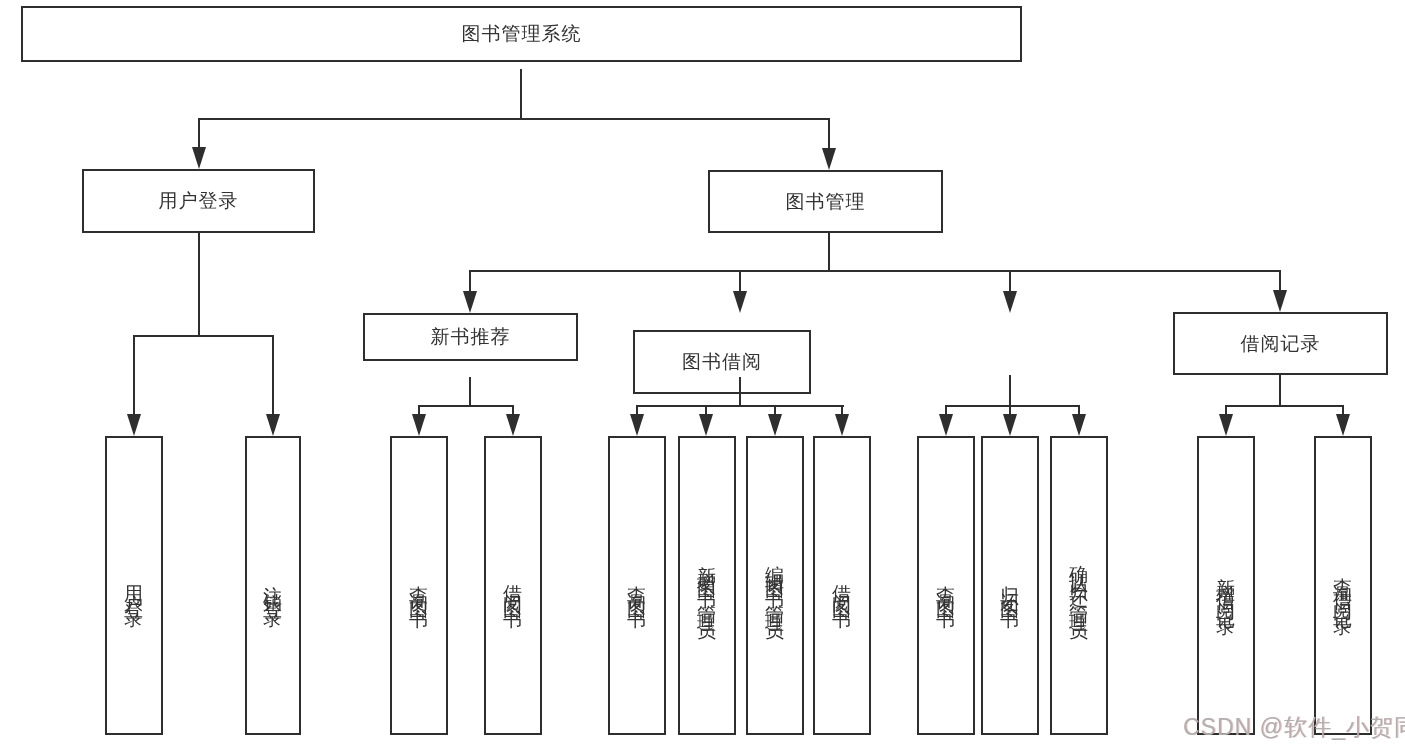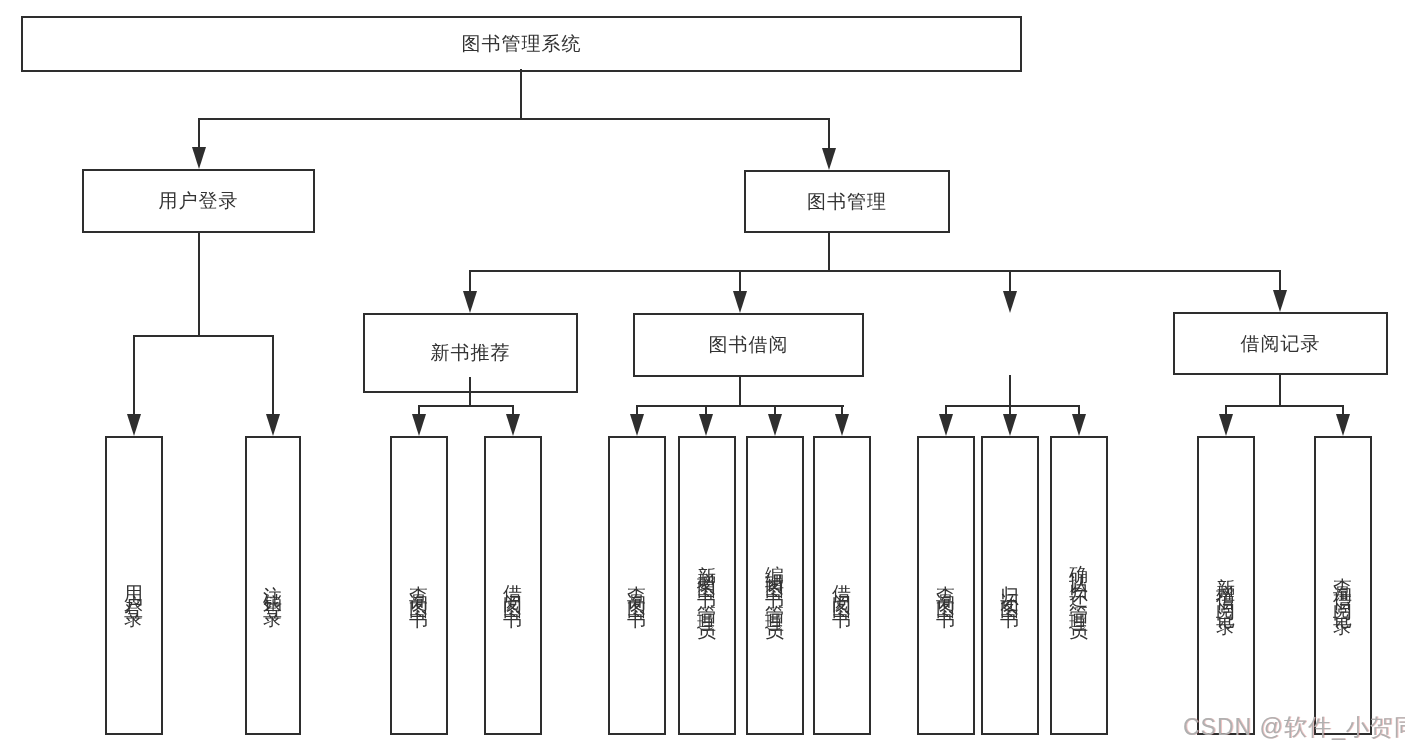--- a/index.html
+++ b/index.html
@@ -30,35 +30,35 @@
     font-size:23px; color:#b0b0b0; letter-spacing:1px;
     text-shadow:1px 0 0 rgba(214,88,88,0.35);
     white-space:nowrap;
   }
 </style>
 </head>
 <body>
 
 <div id="canvas">
 
-  <div class="box" style="left:21px; top:16px; width:1001px; height:56px;">
+  <div class="box" style="left:21px; top:6px; width:1001px; height:56px;">
     <span>图书管理系统</span>
   </div>
 
   <div class="vl" style="left:520px; top:69px;  height:50px;"></div>
   <div class="hl" style="left:198px; top:118px; width:632px;"></div>
   <div class="vl" style="left:198px; top:118px; height:34px;"></div>
   <div class="arr" style="left:192px; top:147px;"></div>
   <div class="vl" style="left:828px; top:118px; height:34px;"></div>
   <div class="arr" style="left:822px; top:148px;"></div>
 
   <div class="box" style="left:82px; top:169px; width:233px; height:64px;">
     <span>用户登录</span>
   </div>
-  <div class="box" style="left:744px; top:170px; width:206px; height:63px;">
+  <div class="box" style="left:708px; top:170px; width:235px; height:63px;">
     <span>图书管理</span>
   </div>
 
   <div class="vl" style="left:198px; top:233px; height:103px;"></div>
   <div class="hl" style="left:133px; top:335px; width:141px;"></div>
   <div class="vl" style="left:133px; top:335px; height:81px;"></div>
   <div class="arr" style="left:127px; top:414px;"></div>
   <div class="vl" style="left:272px; top:335px; height:81px;"></div>
   <div class="arr" style="left:266px; top:414px;"></div>
 
@@ -66,24 +66,24 @@
   <div class="hl" style="left:469px; top:270px; width:812px;"></div>
   <div class="vl" style="left:469px;  top:270px; height:24px;"></div>
   <div class="arr" style="left:463px;  top:291px;"></div>
   <div class="vl" style="left:739px;  top:270px; height:24px;"></div>
   <div class="arr" style="left:733px;  top:291px;"></div>
   <div class="vl" style="left:1009px; top:270px; height:24px;"></div>
   <div class="arr" style="left:1003px; top:291px;"></div>
   <div class="vl" style="left:1279px; top:270px; height:24px;"></div>
   <div class="arr" style="left:1273px; top:290px;"></div>
 
-  <div class="box" style="left:363px; top:313px; width:215px; height:80px;">
+  <div class="box" style="left:363px; top:313px; width:215px; height:48px;">
     <span>新书推荐</span>
   </div>
-  <div class="box" style="left:633px; top:313px; width:231px; height:64px;">
+  <div class="box" style="left:633px; top:330px; width:178px; height:64px;">
     <span>图书借阅</span>
   </div>
   <div class="box" style="left:1173px; top:312px; width:215px; height:63px;">
     <span>借阅记录</span>
   </div>
 
   <div class="vl" style="left:469px; top:377px; height:29px;"></div>
   <div class="hl" style="left:418px; top:405px; width:96px;"></div>
   <div class="vl" style="left:418px; top:405px; height:14px;"></div>
   <div class="arr" style="left:412px; top:414px;"></div>

